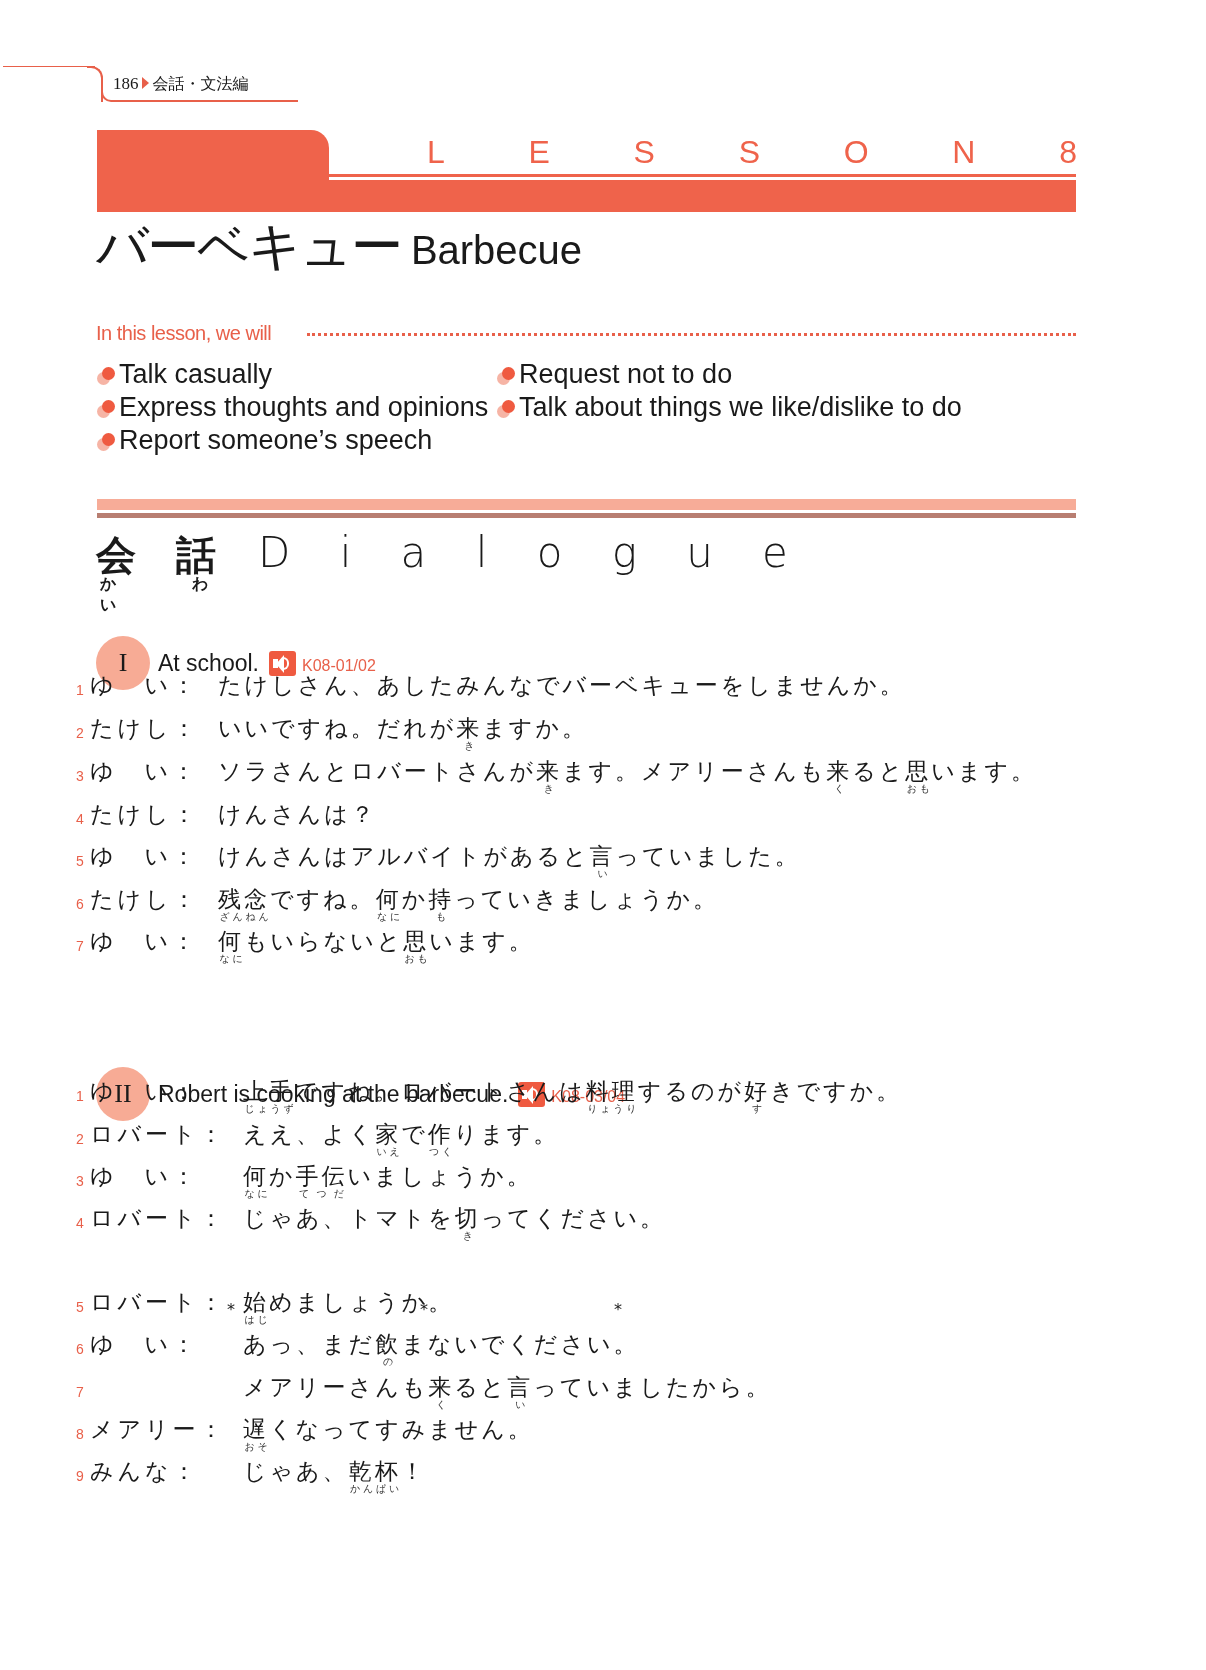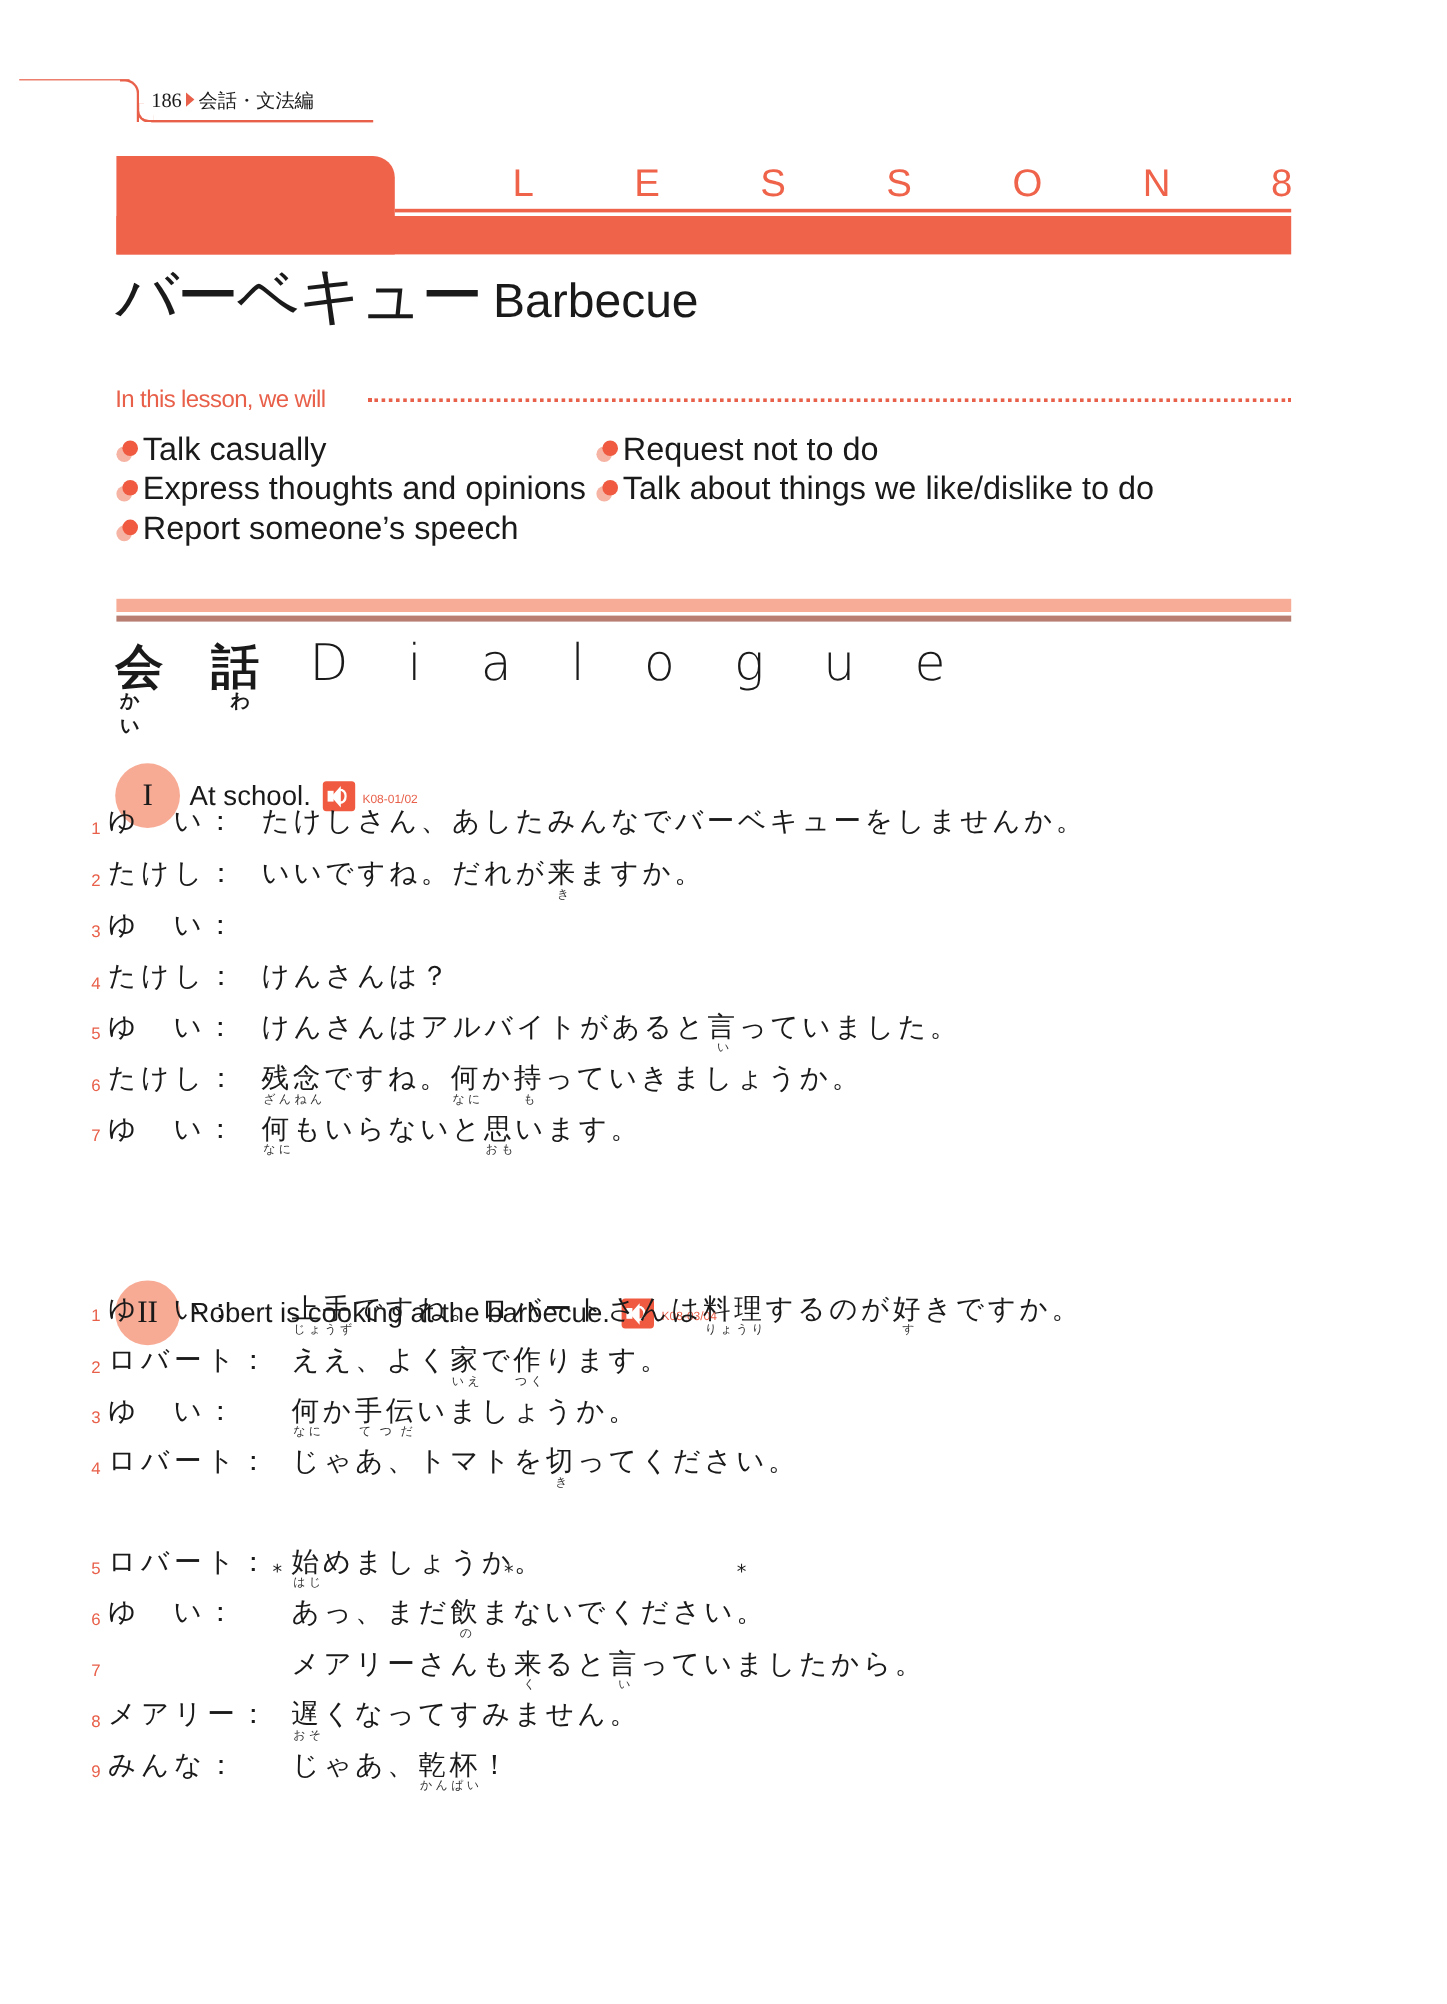--- a/index.html
+++ b/index.html
@@ -1,20 +1,20 @@
 <!DOCTYPE html>
 <html><head>
 <meta charset="utf-8">
 <style>
   * { box-sizing: border-box; margin: 0; padding: 0; }
   html, body { width: 1206px; height: 1670px; background: #ffffff; overflow: hidden; }
   body { position: relative; font-family: "DejaVu Sans", sans-serif; color: #1a1a1a; }
 
   
-  .page-header { position: absolute; left: 16px; top: 66px; width: 300px; height: 38px; }
+  .page-header { position: absolute; left: 3px; top: 66px; width: 300px; height: 38px; }
   .page-header .rule-left { position: absolute; left: 0; top: 0; width: 92px; height: 1px; background: #e8604a; }
   .page-header .rule-curve { position: absolute; left: 84px; top: 0; width: 16px; height: 36px; border-top: 2px solid #e8604a; border-right: 2px solid #e8604a; border-top-right-radius: 12px; }
   .page-header .rule-curve2 { position: absolute; left: 98px; top: 20px; width: 14px; height: 16px; border-left: 2px solid #e8604a; border-bottom: 2px solid #e8604a; border-bottom-left-radius: 10px; }
   .page-header .rule-bottom { position: absolute; left: 110px; top: 34px; width: 185px; height: 2px; background: #e8604a; }
   .page-header .label { position: absolute; left: 110px; top: 8px; font-size: 16px; white-space: nowrap; }
   .page-header .pnum { font-family: "Liberation Serif", serif; font-size: 17px; }
   .page-header .arrow { display: inline-block; width: 0; height: 0; border-top: 6px solid transparent; border-bottom: 6px solid transparent; border-left: 7px solid #e8604a; margin: 0 4px 0 3px; vertical-align: 0px; }
 
   
   .banner { position: absolute; left: 97px; top: 130px; width: 979px; height: 82px; }
@@ -48,21 +48,21 @@
   .dlg-title .en { position: absolute; left: 162px; top: 0; width: 530px; display: flex; justify-content: space-between; font-size: 42px; font-family: "DejaVu Sans", sans-serif; font-weight: 200; }
 
   
   .sec-head { position: absolute; left: 96px; display: flex; align-items: center; }
   .roman { width: 54px; height: 54px; border-radius: 50%; background: #f7ab95; display: flex; align-items: center; justify-content: center; font-family: "Liberation Serif", serif; font-size: 26px; margin-right: 8px; }
   .sec-title { font-family: "Liberation Sans", sans-serif; font-size: 23px; margin-right: 10px; }
   .speaker-icon { width: 27px; height: 25px; background: #ef5a40; border-radius: 3px; position: relative; margin-right: 6px; }
   .speaker-icon::before { content: ""; position: absolute; left: 4px; top: 8px; width: 5px; height: 9px; background: #fff; }
   .speaker-icon::after { content: ""; position: absolute; left: 7px; top: 4px; width: 0; height: 0; border-top: 9px solid transparent; border-bottom: 9px solid transparent; border-right: 8px solid #fff; }
   .speaker-icon .w { position: absolute; top: 6px; width: 6px; height: 13px; border: 2px solid #fff; border-left: none; border-radius: 0 8px 8px 0; }
-  .track { color: #e8604a; font-size: 10px; font-family: "Liberation Sans", sans-serif; margin-top: 6px; }
+  .track { color: #e8604a; font-size: 16px; font-family: "Liberation Sans", sans-serif; margin-top: 6px; }
 
   .line { position: absolute; left: 66px; height: 44px; display: flex; align-items: flex-start; white-space: nowrap; }
   .line .num { width: 24px; color: #e8604a; font-size: 14px; font-family: "Liberation Sans", sans-serif; padding-top: 12px; padding-left: 10px; }
   .line .spk { font-size: 23px; letter-spacing: 4px; line-height: 30px; }
   .line .txt { position: absolute; font-size: 23px; letter-spacing: 3px; line-height: 30px; }
   ruby { ruby-position: under; }
   rt { font-size: 10px; letter-spacing: 0; color: #333; }
 
   .stars { position: absolute; top: 1300px; left: 0; width: 100%; font-size: 16px; }
   .stars span { position: absolute; }
@@ -165,20 +165,21 @@
       <span class="txt" style="left: 152px;">たけしさん、あしたみんなでバーベキューをしませんか。</span>
     </div>
     <div class="line" style="top: 713px; width: 1000px;">
       <span class="num">2</span>
       <span class="spk">たけし：</span>
       <span class="txt" style="left: 152px;">いいですね。だれが<ruby>来<rt>き</rt></ruby>ますか。</span>
     </div>
     <div class="line" style="top: 756px; width: 1000px;">
       <span class="num">3</span>
       <span class="spk">ゆ　い：</span>
+      <span class="txt" style="left: 152px;">ソラさんとロバートさんが<ruby>来<rt>き</rt></ruby>ます。メアリーさんも<ruby>来<rt>く</rt></ruby>ると<ruby>思<rt>おも</rt></ruby>います。</span>
     </div>
     <div class="line" style="top: 799px; width: 1000px;">
       <span class="num">4</span>
       <span class="spk">たけし：</span>
       <span class="txt" style="left: 152px;">けんさんは？</span>
     </div>
     <div class="line" style="top: 841px; width: 1000px;">
       <span class="num">5</span>
       <span class="spk">ゆ　い：</span>
       <span class="txt" style="left: 152px;">けんさんはアルバイトがあると<ruby>言<rt>い</rt></ruby>っていました。</span>

